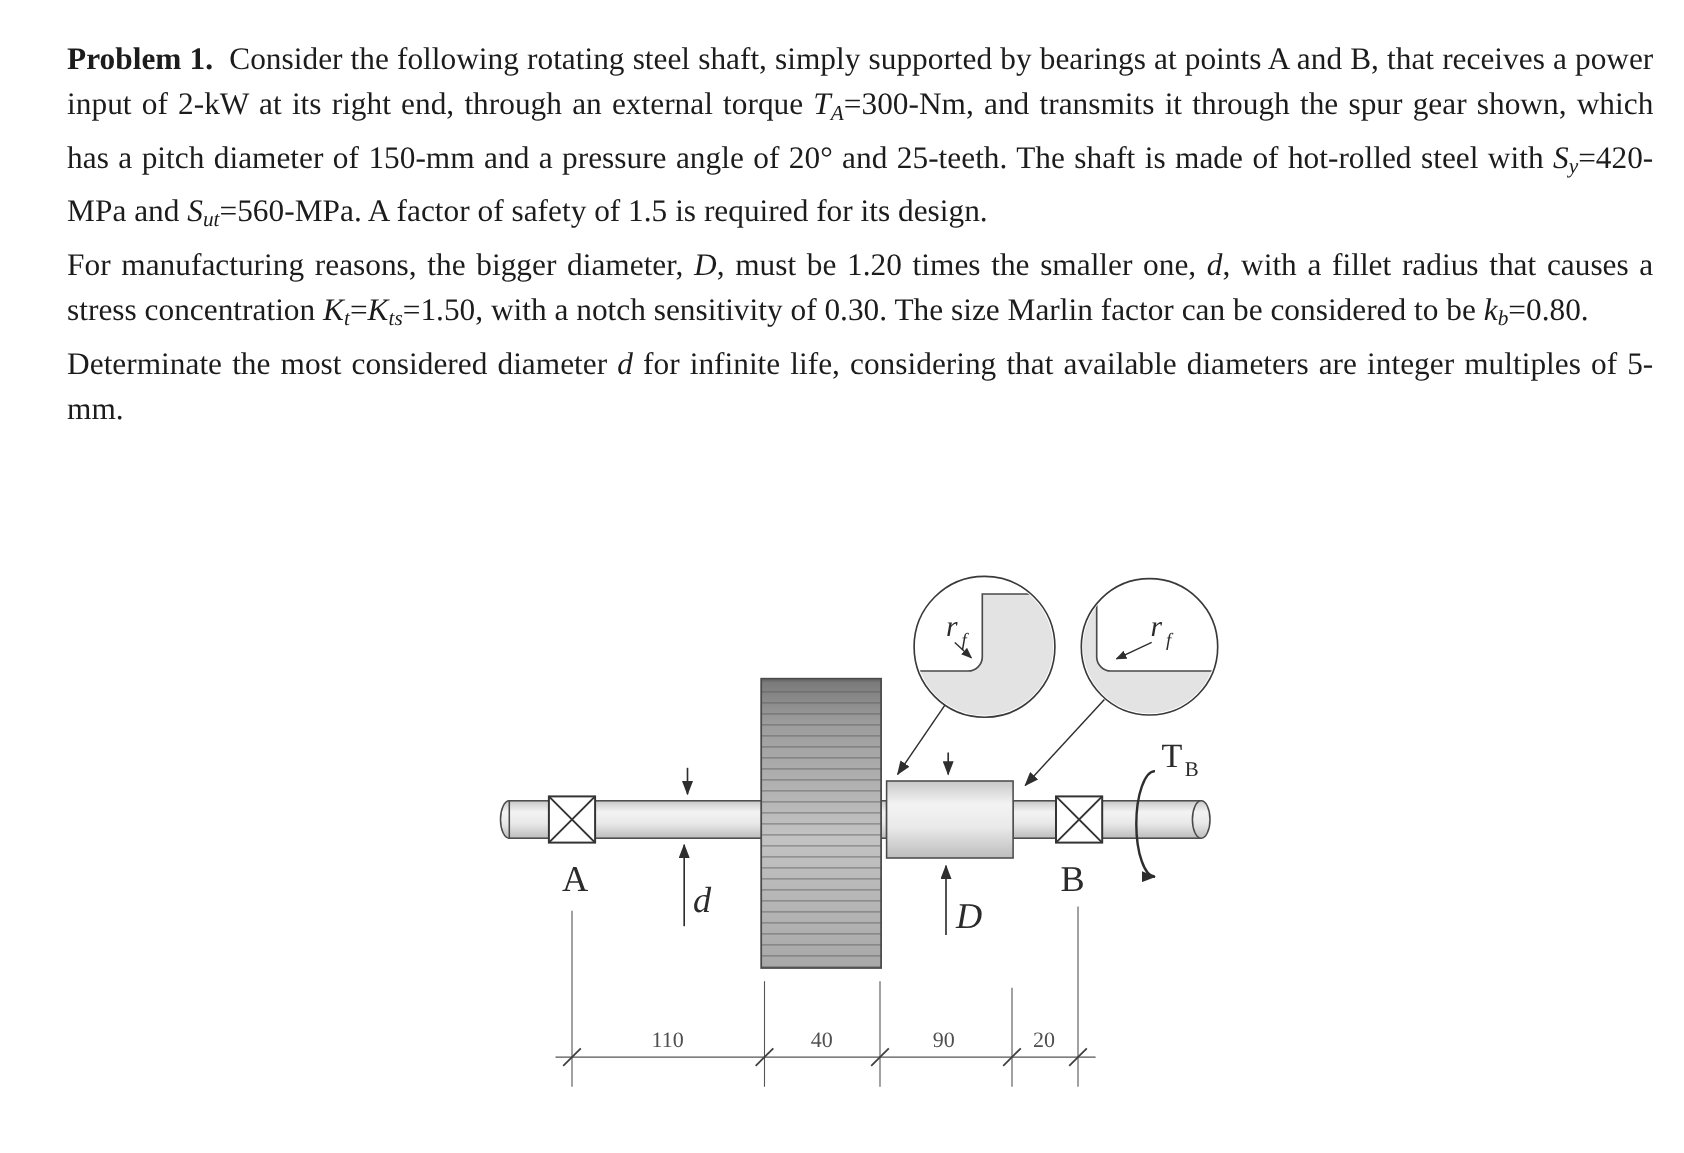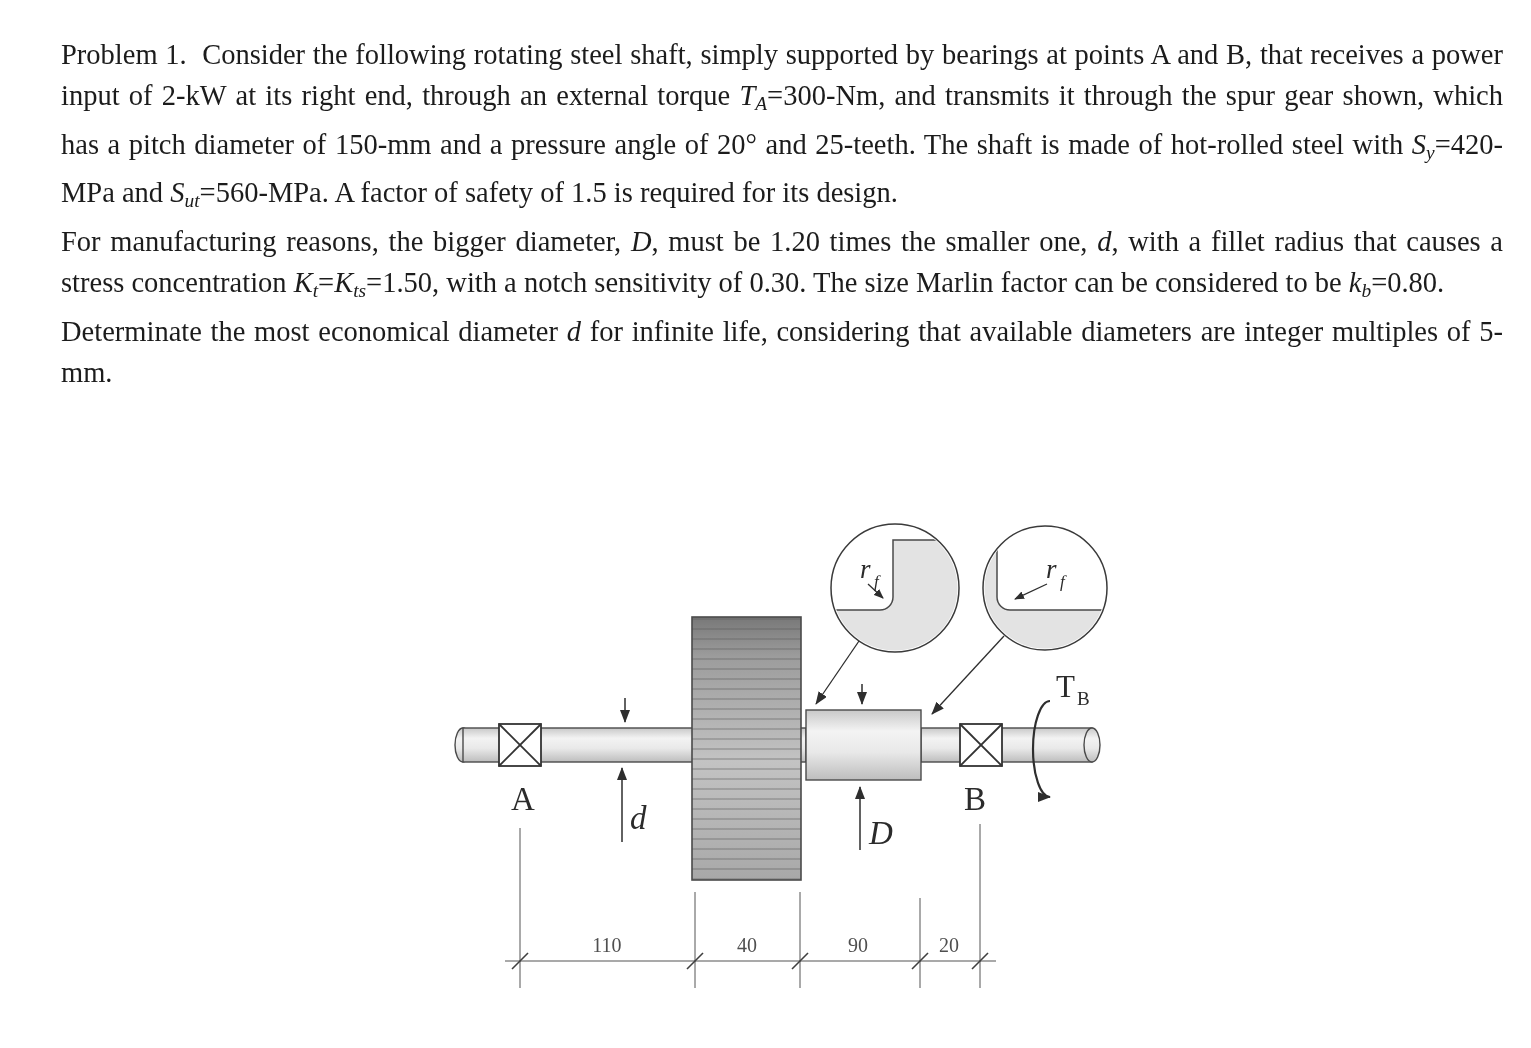--- a/index.html
+++ b/index.html
@@ -4,41 +4,41 @@
 <style>
   * { margin:0; padding:0; box-sizing:border-box; }
   html, body { width:1531px; height:1048px; background:#ffffff; overflow:hidden; }
   body { font-family:"Liberation Serif","DejaVu Serif",serif; color:#1c1c1c; position:relative; }
 
   .problem-text {
     position:absolute; left:61px; top:34px; width:1442px;
     font-size:28.5px; line-height:41px; text-align:justify;
   }
   .problem-text p { margin:0; white-space:pre-wrap; }
-  .seg-bold   { font-weight:400;margin-top:47px; }
+  .seg-bold   { font-weight:700;margin-top:47px; }
   .seg-italic { font-style:italic; }
   .seg-sub    { font-style:italic; font-size:0.68em; vertical-align:-0.24em; }
 
   svg.diagram { position:absolute; left:0; top:490px; }
 
   .dia-label  { font-family:"Liberation Serif",serif; font-size:33px; fill:#2b2b2b; }
   .it         { font-style:italic; }
   .fillet-r   { font-family:"Liberation Serif",serif; font-size:27px; font-style:italic; fill:#2b2b2b; }
   .fillet-sub { font-family:"Liberation Serif",serif; font-size:17px; font-style:italic; fill:#2b2b2b; }
   .torque-T   { font-family:"Liberation Serif",serif; font-size:31px; fill:#2b2b2b; }
   .torque-sub { font-family:"Liberation Serif",serif; font-size:19px; fill:#2b2b2b; }
   .dim-num    { font-family:"Liberation Serif",serif; font-size:20px; fill:#4f4f4f; text-anchor:middle; }
 </style>
 </head>
 <body>
 
 <div class="problem-text">
   <p><span class="seg-bold">Problem 1.</span><span class="seg-normal">  Consider the following rotating steel shaft, simply supported by bearings at points A and B, that receives a power input of 2-kW at its right end, through an external torque </span><span class="seg-italic">T</span><span class="seg-sub">A</span><span class="seg-normal">=300-Nm, and transmits it through the spur gear shown, which has a pitch diameter of 150-mm and a pressure angle of 20° and 25-teeth. The shaft is made of hot-rolled steel with </span><span class="seg-italic">S</span><span class="seg-sub">y</span><span class="seg-normal">=420-MPa and </span><span class="seg-italic">S</span><span class="seg-sub">ut</span><span class="seg-normal">=560-MPa. A factor of safety of 1.5 is required for its design.</span></p>
   <p><span class="seg-normal">For manufacturing reasons, the bigger diameter, </span><span class="seg-italic">D</span><span class="seg-normal">, must be 1.20 times the smaller one, </span><span class="seg-italic">d</span><span class="seg-normal">, with a fillet radius that causes a stress concentration </span><span class="seg-italic">K</span><span class="seg-sub">t</span><span class="seg-normal">=</span><span class="seg-italic">K</span><span class="seg-sub">ts</span><span class="seg-normal">=1.50, with a notch sensitivity of 0.30. The size Marlin factor can be considered to be </span><span class="seg-italic">k</span><span class="seg-sub">b</span><span class="seg-normal">=0.80.</span></p>
-  <p><span class="seg-normal">Determinate the most economical diameter </span><span class="seg-italic">d</span><span class="seg-normal"> for infinite life, considering that available diameters are integer multiples of 5-mm.</span></p>
+  <p><span class="seg-normal">Determinate the most considered diameter </span><span class="seg-italic">d</span><span class="seg-normal"> for infinite life, considering that available diameters are integer multiples of 5-mm.</span></p>
 </div>
 
 <svg class="diagram" width="1531" height="558" viewBox="0 0 1531 558">
   <defs>
     <linearGradient id="shaftGrad" x1="0" y1="0" x2="0" y2="1">
       <stop offset="0" stop-color="#c8c8c8"></stop>
       <stop offset="0.3" stop-color="#f3f3f3"></stop>
       <stop offset="0.6" stop-color="#e9e9e9"></stop>
       <stop offset="1" stop-color="#bdbdbd"></stop>
     </linearGradient>

